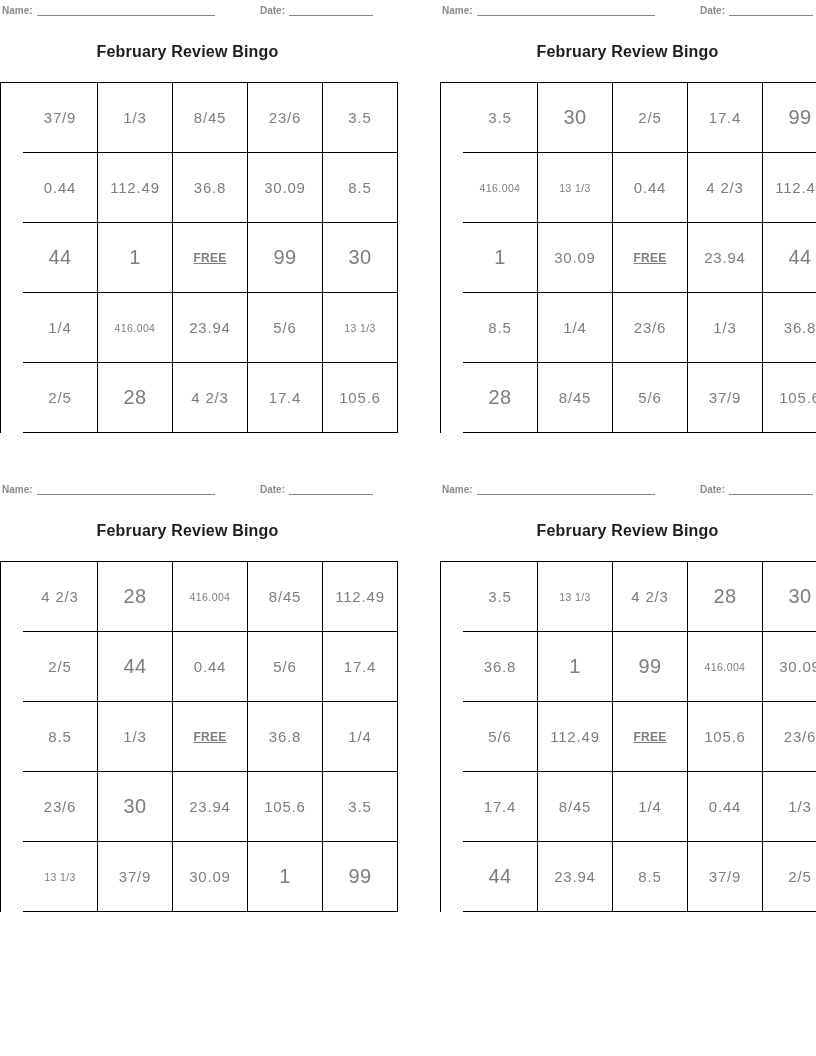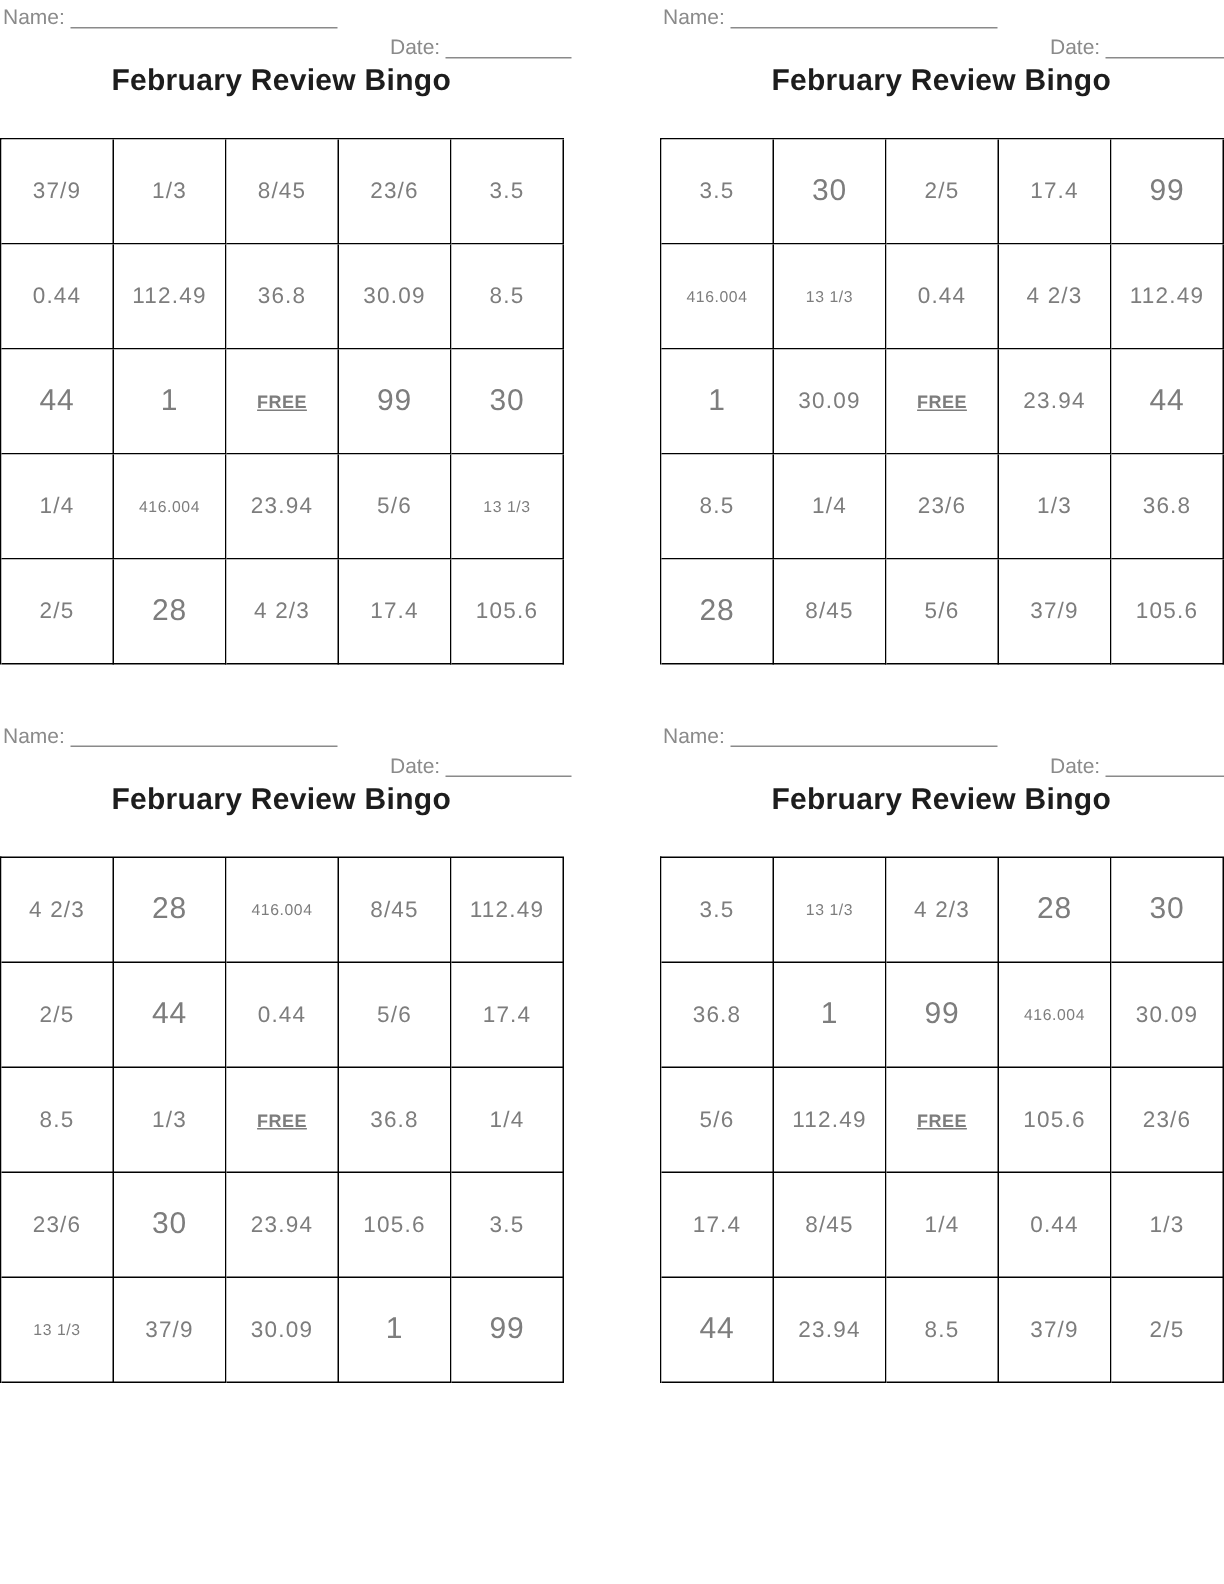--- a/index.html
+++ b/index.html
@@ -22,62 +22,64 @@
   }
   .card.tl { left: 0;     top: 0; }
   .card.tr { left: 440px; top: 0; }
   .card.bl { left: 0;     top: 479px; }
   .card.br { left: 440px; top: 479px; }
 
   .card-header {
     position: absolute;
     top: 3px; left: 0; right: 0;
     height: 18px;
-    font-size: 14px;
+    font-size: 10px;
     color: var(--header-text, #8a8a8a);
+    font-weight: bold;
   }
   .name-group, .date-group {
     position: absolute;
     top: 0;
     display: flex;
     align-items: flex-end;
     white-space: nowrap;
   }
   .name-group { left: 2px; }
-  .date-group { left: 260px; margin-top: 20px; }
+  .date-group { left: 260px; }
   .blank-line {
     display: inline-block;
     height: 12px;
     margin-left: 4px;
     border-bottom: 1px solid var(--header-text, #9a9a9a);
   }
   .name-line { width: 178px; }
   .date-line { width: 84px; }
 
   .card-title {
     position: absolute;
     top: 43px;
     left: 0;
     width: 375px;
     text-align: center;
-    font-size: 20px;
+    font-size: 16px;
     font-weight: 600;
     letter-spacing: 0.2px;
     color: var(--title-text, #1d1d1d);
   }
 
   .grid {
     position: absolute;
-    top: 92px;
+    top: 82px;
     left: 0;
     display: grid;
     grid-template-columns: repeat(5, 75px);
     grid-auto-rows: 70px;
     border-top: 1px solid var(--grid-border, #000);
     border-left: 1px solid var(--grid-border, #000);
+    padding-left: 22px;
   }
   .cell {
     border-right: 1px solid var(--grid-border, #000);
     border-bottom: 1px solid var(--grid-border, #000);
     display: flex;
     align-items: center;
     justify-content: center;
     color: var(--cell-text, #7d7d7d);
     background: #ffffff;
     overflow: hidden;

